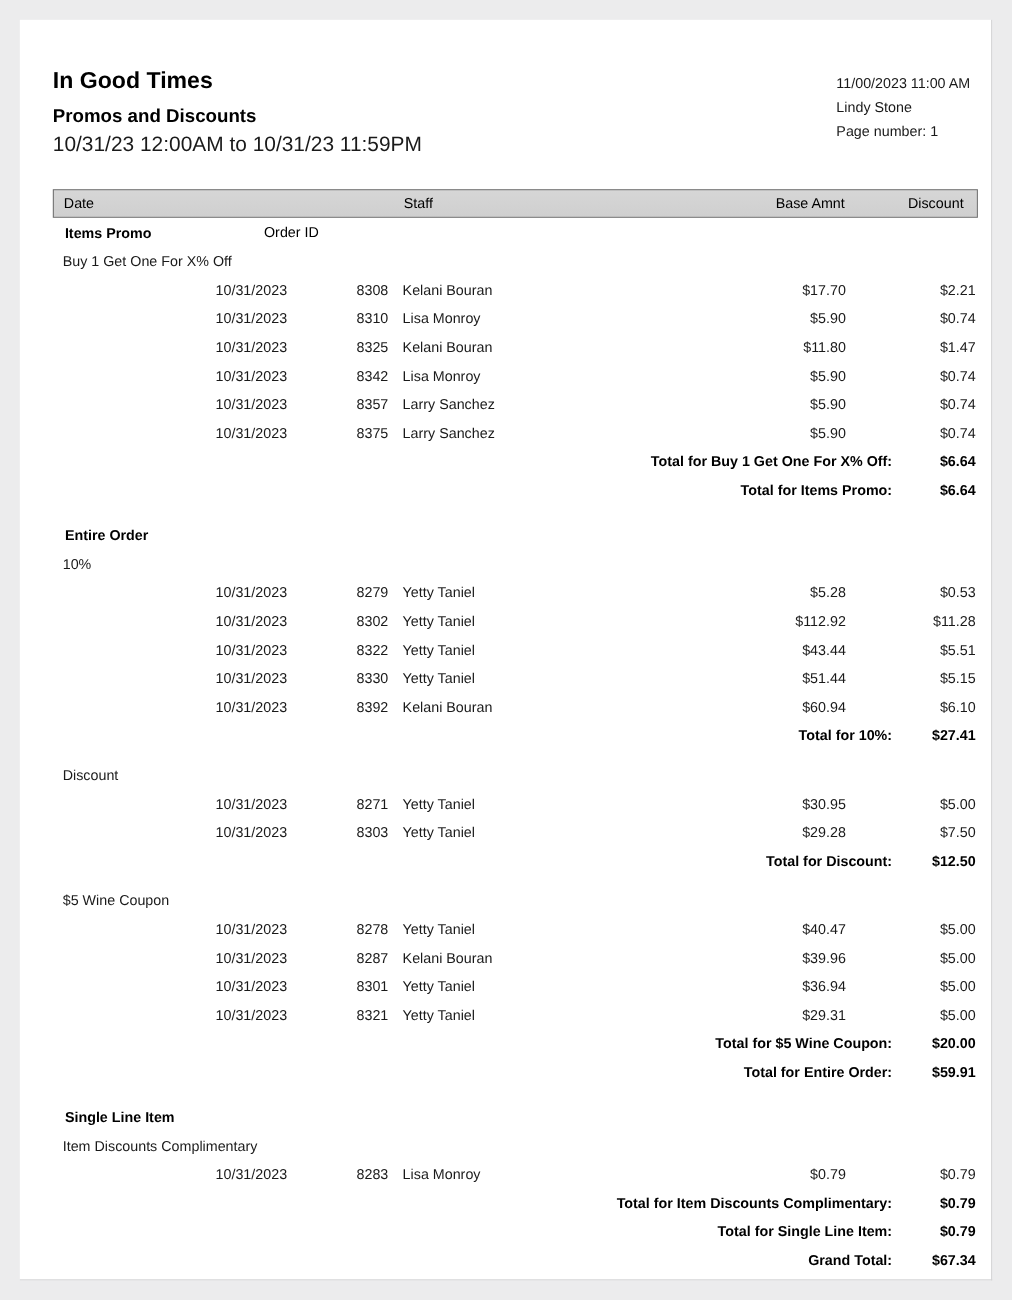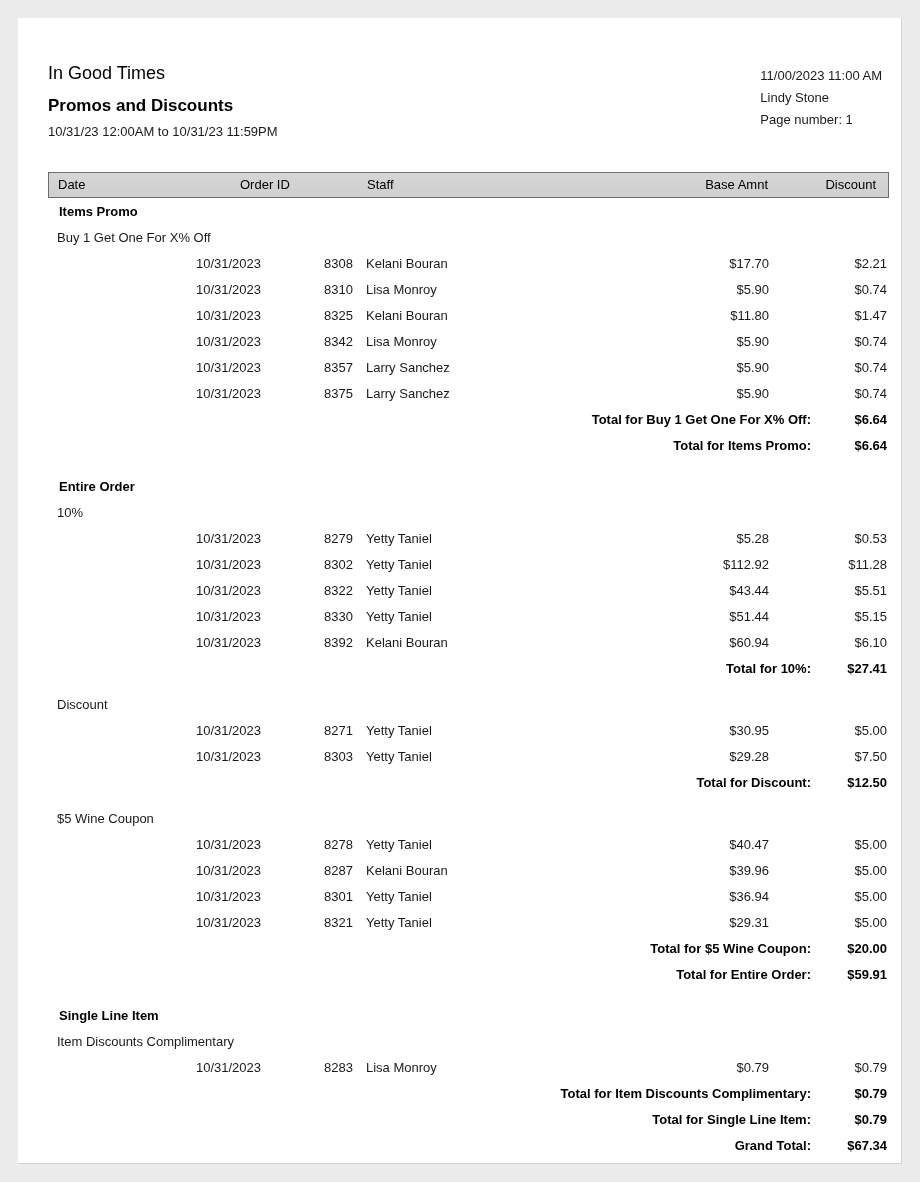--- a/index.html
+++ b/index.html
@@ -37,35 +37,35 @@
   .rpt-head {
     position: relative;
     height: 104px;
   }
   .rpt-head-left {
     position: absolute;
     left: 0;
     top: 0;
   }
   .org-name {
-    font-size: 18px;
-    font-weight: normal;
+    font-size: 21px;
+    font-weight: bold;
     color: #000;
     letter-spacing: 0px;
     line-height: 23px;
   }
   .rpt-title {
     font-size: 17px;
     font-weight: bold;
     color: #000;
     line-height: 23px;
     margin-top: 9px;
   }
   .rpt-range {
-    font-size: 13px;
+    font-size: 19px;
     color: #1a1a1a;
     line-height: 18px;
     margin-top: 6px;
   }
   .rpt-head-right {
     position: absolute;
     right: 0;
     top: 3px;
     text-align: left;
   }
@@ -91,21 +91,21 @@
   }
   .col-head span {
     position: absolute;
     top: 4px;
     font-size: 13px;
     font-weight: normal;
     color: #000;
     white-space: nowrap;
   }
   .ch-date     { left: 9px; }
-  .ch-order    { left: 191px; }
+  .ch-order    { left: 191px; margin-top: 26px; }
   .ch-staff    { left: 318px; }
   .ch-base     { right: 120px; padding-left: 16px; }
   .ch-disc     { right: 12px; }
 
   .rows { position: relative; padding-top: 2px; }
 
   .row {
     position: relative;
     height: 26px;
   }

